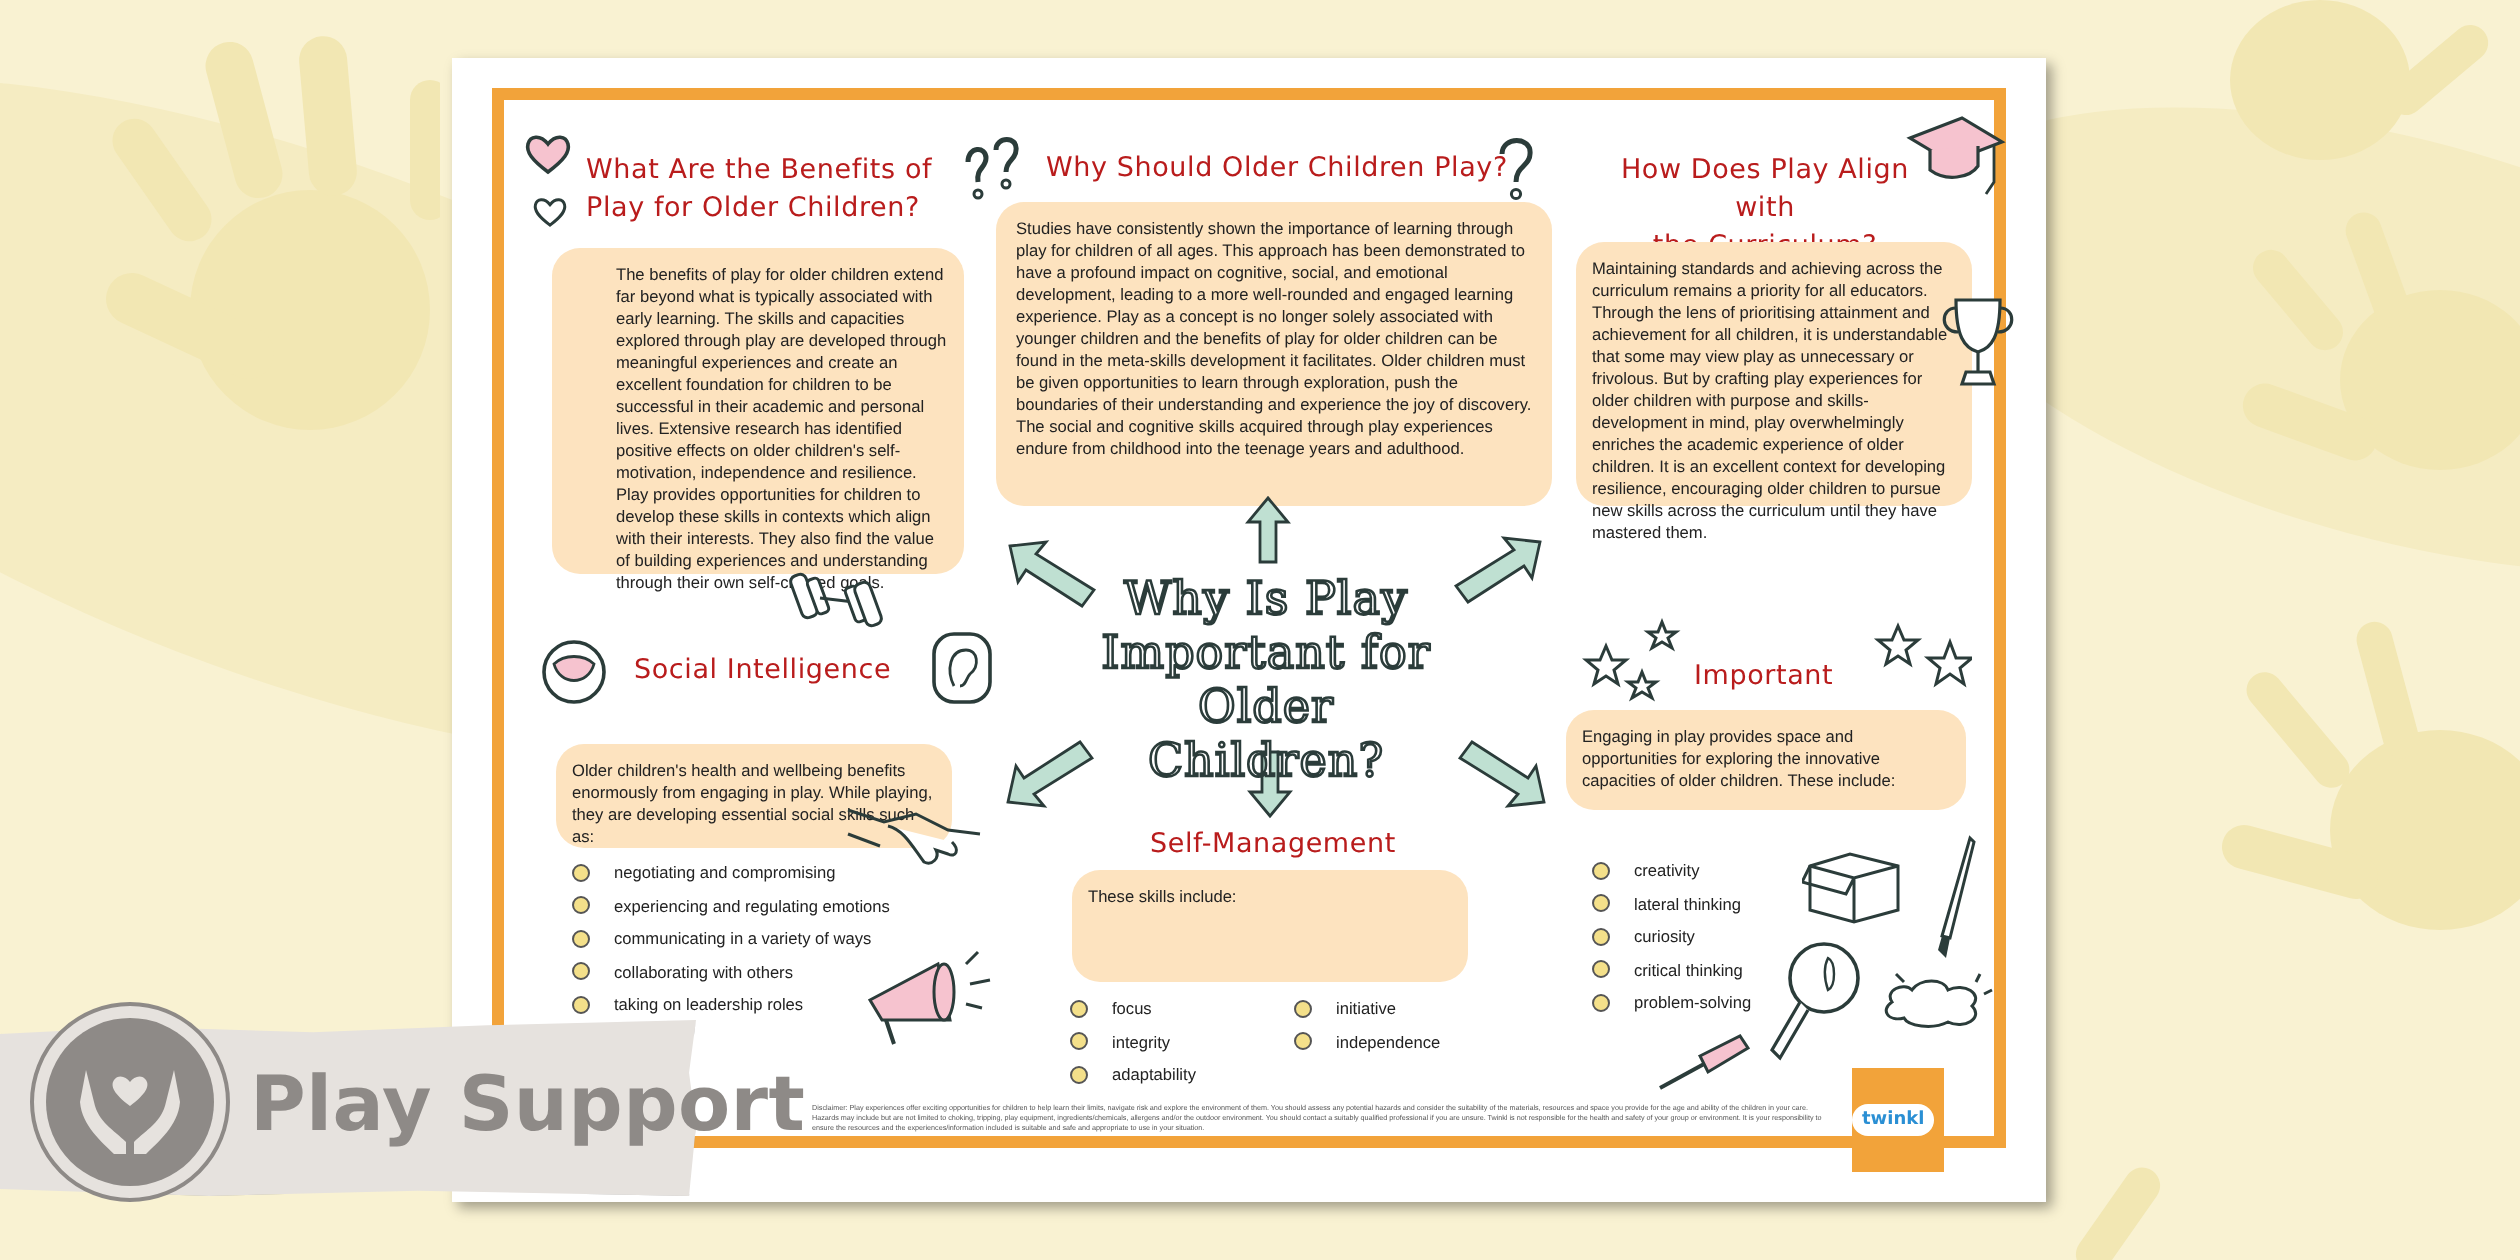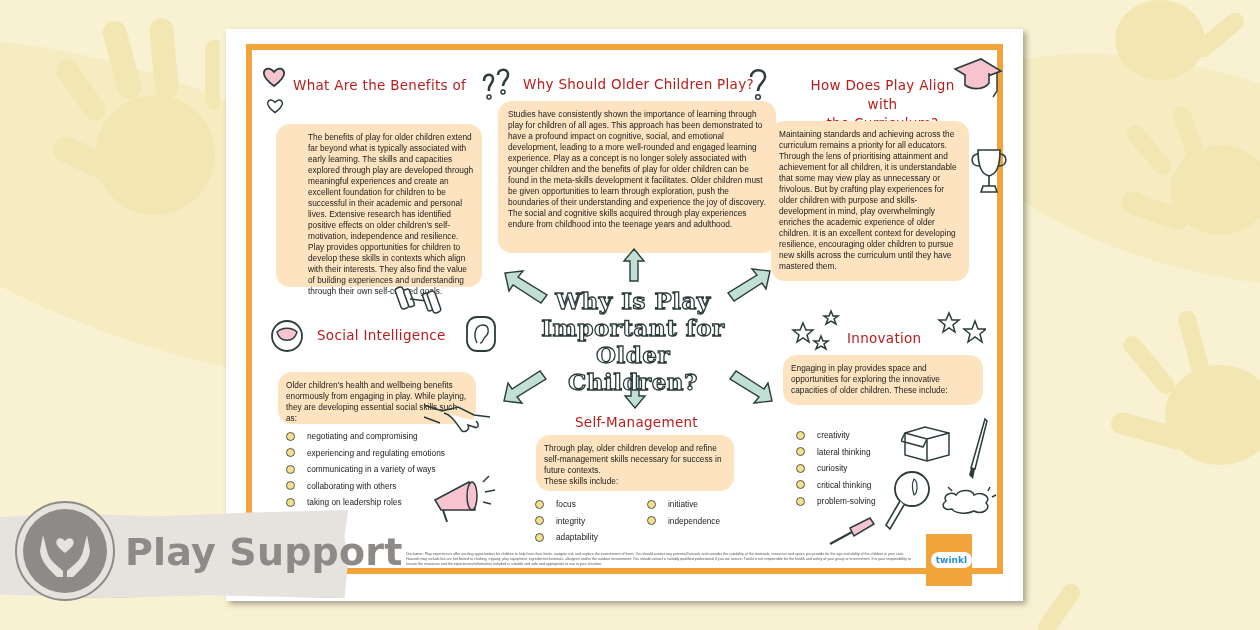--- a/index.html
+++ b/index.html
@@ -44,34 +44,34 @@
   .bullets { position: absolute; list-style: none; font-size: 8.3px; color: #222; }
   .bullets li { height: 16.5px; display: flex; align-items: center; }
   .dot {
     display: inline-block; width: 9px; height: 9px; border-radius: 50%;
     background: #f4e08a; border: 1.6px solid #555; margin-right: 12px; flex: none;
   }
   .center-title {
     position: absolute; left: 312px; top: 258px; width: 190px;
     text-align: center;
     font-family: "DejaVu Serif", serif;
-    font-size: 23px; line-height: 27px; font-weight: bold;
+    font-size: 23px; line-height: 27px; font-weight: normal;
     color: #ffffff;
     -webkit-text-stroke: 1.3px #2b3c3a;
     letter-spacing: 0.5px;
   }
   .arrow { position: absolute; }
   .doodle { position: absolute; }
   .disclaimer {
     position: absolute; left: 180px; top: 523px; width: 510px;
     font-size: 3.6px; line-height: 5px; color: #555;
   }
   .twinkl {
     position: absolute; left: 700px; top: 505px; width: 46px; height: 52px;
-    background: #f2a33a; display: flex; align-items: center; justify-content: flex-end;
+    background: #f2a33a; display: flex; align-items: center; justify-content: flex-start;
   }
   .twinkl-cloud {
     background: #fff; border-radius: 12px; padding: 3px 5px;
     font-size: 9px; font-weight: bold; color: #2a8fd4; font-family: "DejaVu Sans", sans-serif;
   }
   
   .banner {
     position: absolute; left: 0; top: 510px; width: 348px; height: 88px;
     background: #e6e2de;
     box-shadow: 1px 3px 3px rgba(0,0,0,0.25);
@@ -130,20 +130,21 @@
   <div class="frame"></div>
 
   <svg class="doodle" style="left:36px;top:37px;width:24px;height:22px" viewBox="0 0 24 22">
     <path d="M12 20 C4 14 1 10 2 6 C3 2 8 1 12 6 C16 1 21 2 22 6 C23 10 20 14 12 20Z" fill="#f6c3cf" stroke="#2b3c3a" stroke-width="1.8"></path>
   </svg>
   <svg class="doodle" style="left:40px;top:69px;width:18px;height:16px" viewBox="0 0 24 22">
     <path d="M12 20 C4 14 1 10 2 6 C3 2 8 1 12 6 C16 1 21 2 22 6 C23 10 20 14 12 20Z" fill="none" stroke="#2b3c3a" stroke-width="2"></path>
   </svg>
   <div class="section-title" style="left:67px;top:47px;">
     <div>What Are the Benefits of</div>
+    <div>Play for Older Children?</div>
   </div>
   <div class="box" style="left:50px;top:95px;width:206px;height:163px;padding-left:32px;">
     <span>The benefits of play for older children extend far beyond what is typically associated with early learning. The skills and capacities explored through play are developed through meaningful experiences and create an excellent foundation for children to be successful in their academic and personal lives. Extensive research has identified positive effects on older children's self-motivation, independence and resilience. Play provides opportunities for children to develop these skills in contexts which align with their interests. They also find the value of building experiences and understanding through their own self-created goals.</span>
   </div>
 
   <svg class="doodle" style="left:255px;top:38px;width:34px;height:34px" viewBox="0 0 34 34">
     <path d="M3 14 C3 6 12 6 12 12 C12 17 7 17 8 24" fill="none" stroke="#2b3c3a" stroke-width="2.5"></path>
     <circle cx="8" cy="30" r="2" fill="none" stroke="#2b3c3a" stroke-width="1.5"></circle>
     <path d="M17 8 C17 1 28 1 27 8 C27 13 22 13 22 19" fill="none" stroke="#2b3c3a" stroke-width="2.5"></path>
     <circle cx="22" cy="25" r="2" fill="none" stroke="#2b3c3a" stroke-width="1.5"></circle>
@@ -159,21 +160,21 @@
 
   <div class="section-title" style="left:569px;top:47px;width:175px;text-align:center;">
     <div>How Does Play Align with</div>
     <div>the Curriculum?</div>
   </div>
   <svg class="doodle" style="left:727px;top:26px;width:50px;height:46px" viewBox="0 0 50 46">
     <path d="M2 14 L28 4 L48 16 L22 26 Z" fill="#f6c3cf" stroke="#2b3c3a" stroke-width="1.6"></path>
     <path d="M12 20 L12 30 C20 36 32 34 36 28 L36 18" fill="#f6c3cf" stroke="#2b3c3a" stroke-width="1.6"></path>
     <path d="M44 18 L44 36 L40 42" fill="none" stroke="#2b3c3a" stroke-width="1.4"></path>
   </svg>
-  <div class="box" style="left:545px;top:92px;width:198px;height:160px;">
+  <div class="box" style="left:562px;top:92px;width:198px;height:132px;">
     <span>Maintaining standards and achieving across the curriculum remains a priority for all educators. Through the lens of prioritising attainment and achievement for all children, it is understandable that some may view play as unnecessary or frivolous. But by crafting play experiences for older children with purpose and skills-development in mind, play overwhelmingly enriches the academic experience of older children. It is an excellent context for developing resilience, encouraging older children to pursue new skills across the curriculum until they have mastered them.</span>
   </div>
   <svg class="doodle" style="left:742px;top:117px;width:42px;height:52px" viewBox="0 0 42 52">
     <path d="M10 4 L32 4 C32 22 28 28 21 30 C14 28 10 22 10 4Z" fill="#fff" stroke="#2b3c3a" stroke-width="1.6"></path>
     <path d="M10 8 C2 8 2 20 11 20 M32 8 C40 8 40 20 31 20" fill="none" stroke="#2b3c3a" stroke-width="1.6"></path>
     <path d="M21 30 L21 40 M13 46 L29 46 L27 40 L15 40 Z" fill="#fff" stroke="#2b3c3a" stroke-width="1.6"></path>
   </svg>
 
   <svg class="doodle" style="left:168px;top:254px;width:48px;height:34px" viewBox="0 0 48 34">
     <g fill="#fff" stroke="#2b3c3a" stroke-width="1.5">
@@ -247,21 +248,20 @@
   </ul>
   <svg class="doodle" style="left:203px;top:445px;width:70px;height:50px" viewBox="0 0 70 50">
     <path d="M6 26 L40 8 L46 36 L12 36 Z" fill="#f6c3cf" stroke="#2b3c3a" stroke-width="1.5"></path>
     <ellipse cx="43" cy="22" rx="5" ry="14" fill="#f6c3cf" stroke="#2b3c3a" stroke-width="1.5"></ellipse>
     <path d="M14 36 L18 48" stroke="#2b3c3a" stroke-width="2"></path>
     <path d="M54 8 L60 2 M56 18 L66 16 M54 28 L62 30" stroke="#2b3c3a" stroke-width="1.5"></path>
   </svg>
 
   <div class="section-title" style="left:349px;top:384px;">Self-Management</div>
   <div class="box" style="left:310px;top:406px;width:198px;height:56px;">
-    <div>Through play, older children develop and refine self-management skills necessary for success in future contexts.</div>
     <div>These skills include:</div>
   </div>
   <ul class="bullets" style="left:309px;top:467px;">
     <li>
         <span class="dot"></span>
         <span>focus</span>
       </li>
     <li>
         <span class="dot"></span>
         <span>integrity</span>
@@ -284,21 +284,21 @@
 
   <svg class="doodle" style="left:565px;top:280px;width:195px;height:50px" viewBox="0 0 195 50">
     <g fill="#fff" stroke="#2b3c3a" stroke-width="1.5">
       <path d="M12 14 L15 21 L22 21 L16 26 L18 33 L12 29 L6 33 L8 26 L2 21 L9 21 Z"></path>
       <path d="M40 2 L42 7 L47 7 L43 10 L45 15 L40 12 L35 15 L37 10 L33 7 L38 7 Z"></path>
       <path d="M30 27 L32 32 L37 32 L33 35 L35 40 L30 37 L25 40 L27 35 L23 32 L28 32 Z"></path>
       <path d="M158 4 L161 11 L168 11 L162 16 L164 23 L158 19 L152 23 L154 16 L148 11 L155 11 Z"></path>
       <path d="M184 12 L187 20 L195 20 L189 25 L191 33 L184 28 L177 33 L179 25 L173 20 L181 20 Z"></path>
     </g>
   </svg>
-  <div class="section-title" style="left:621px;top:300px;">Innovation</div>
+  <div class="section-title" style="left:621px;top:300px;">Important</div>
   <div class="box" style="left:557px;top:326px;width:200px;height:50px;">
     <span>Engaging in play provides space and opportunities for exploring the innovative capacities of older children. These include:</span>
   </div>
   <ul class="bullets" style="left:570px;top:398px;">
     <li>
         <span class="dot"></span>
         <span>creativity</span>
       </li>
     <li>
         <span class="dot"></span>

